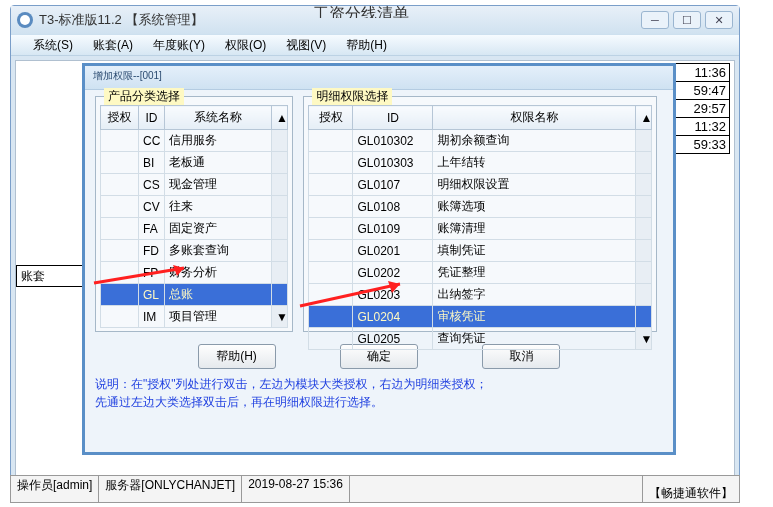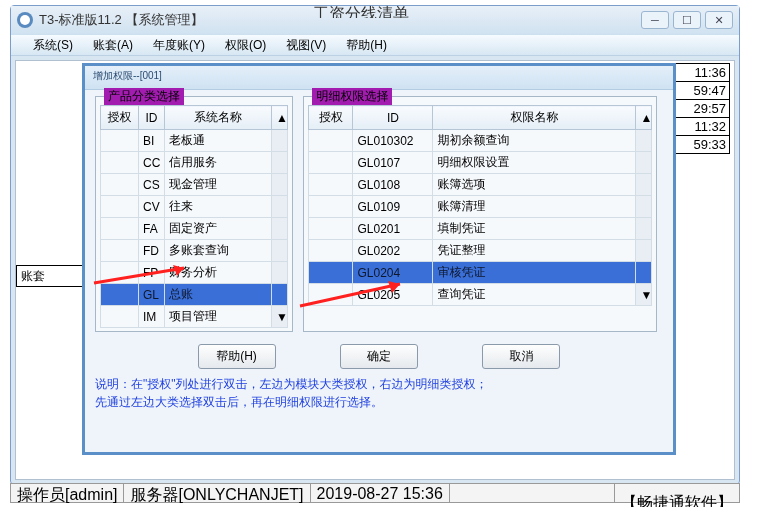--- a/index.html
+++ b/index.html
@@ -57,45 +57,45 @@
     height:24px; background:linear-gradient(#e4effa,#cfe2f2);
     font-size:10px; padding:3px 8px; color:#2a4a70;
     border-bottom:1px solid #b4cce2;
   }
   .dlg-body { padding:6px 10px; }
 
   .groupbox {
     border:1px solid #a6b8c8; position:relative; padding:8px 4px 4px 4px;
     background:#f6f9fc; display:inline-block; vertical-align:top;
   }
-  .groupbox legend { position:absolute; top:-9px; left:8px; background:#a21caf; padding:0 4px; font-size:12px; }
+  .groupbox legend { position:absolute; top:-9px; left:8px; background:#fef9c3; padding:0 4px; font-size:12px; }
   .gb-left { width:198px; height:236px; }
   .gb-right { width:354px; height:236px; margin-left:6px; }
 
   .grid { width:100%; border-collapse:collapse; font-size:12px; table-layout:fixed; }
   .grid th { background:linear-gradient(#f8fbfe,#e5eef6); border:1px solid #b6c6d6; padding:3px 4px; font-weight:normal; }
   .grid td { border:1px solid #d2dde6; padding:2px 4px; height:18px; white-space:nowrap; overflow:hidden; }
-  .grid tr.sel td { background:#3a6fd8; color:#0f172a; }
+  .grid tr.sel td { background:#3a6fd8; color:#fef9c3; }
   .scroll-hdr { width:16px; background:#e8eef4; border:1px solid #b6c6d6; }
   .scroll-col { width:16px; background:#e8eef4; border:1px solid #d2dde6; }
 
   .btn-row { text-align:center; margin-top:12px; }
   .dlg-btn {
     display:inline-block; min-width:78px; padding:3px 10px; margin:0 30px;
     background:linear-gradient(#fefefe,#e5e9ed); border:1px solid #8a9aaa;
     border-radius:3px; font-size:12px; cursor:default;
   }
 
   .note { font-size:12px; color:#2040e0; margin-top:6px; line-height:1.5; }
 
   .arrow { position:absolute; pointer-events:none; }
 
   .statusbar {
-    position:absolute; left:10px; bottom:4px; width:730px; height:20px;
-    display:flex; font-size:16px;
+    position:absolute; left:10px; bottom:4px; width:730px; height:28px;
+    display:flex; font-size:12px;
   }
   .status-cell { border:1px solid #999; padding:1px 6px; background:#f4f4f4; margin-right:-1px; }
   .status-flex { flex:1; border:1px solid #999; background:#f4f4f4; margin-right:-1px; }
   .status-right { border:1px solid #999; padding:9px 6px; background:#f4f4f4; }
 
   .header-strip {
     position:absolute; left:150px; top:-2px; width:400px; height:14px;
     font-size:16px; text-align:center; overflow:hidden; color:#333;
   }
 </style>
@@ -151,28 +151,28 @@
                 <tr>
               <th>授权</th>
               <th>ID</th>
               <th>系统名称</th>
               <th class="scroll-hdr">▲</th>
             </tr>
               </thead>
             <tbody id="left-body">
                 <tr>
                   <td></td>
+                  <td>CC</td>
+                  <td>信用服务</td>
+                  <td class="scroll-col"></td>
+                </tr>
+                <tr>
+                  <td></td>
                   <td>BI</td>
                   <td>老板通</td>
-                  <td class="scroll-col"></td>
-                </tr>
-                <tr>
-                  <td></td>
-                  <td>CC</td>
-                  <td>信用服务</td>
                   <td class="scroll-col"></td>
                 </tr>
                 <tr>
                   <td></td>
                   <td>CS</td>
                   <td>现金管理</td>
                   <td class="scroll-col"></td>
                 </tr>
                 <tr>
                   <td></td>
@@ -232,20 +232,26 @@
               </thead>
             <tbody id="right-body">
                 <tr>
                   <td></td>
                   <td>GL010302</td>
                   <td>期初余额查询</td>
                   <td class="scroll-col"></td>
                 </tr>
                 <tr>
                   <td></td>
+                  <td>GL010303</td>
+                  <td>上年结转</td>
+                  <td class="scroll-col"></td>
+                </tr>
+                <tr>
+                  <td></td>
                   <td>GL0107</td>
                   <td>明细权限设置</td>
                   <td class="scroll-col"></td>
                 </tr>
                 <tr>
                   <td></td>
                   <td>GL0108</td>
                   <td>账簿选项</td>
                   <td class="scroll-col"></td>
                 </tr>
@@ -258,20 +264,26 @@
                 <tr>
                   <td></td>
                   <td>GL0201</td>
                   <td>填制凭证</td>
                   <td class="scroll-col"></td>
                 </tr>
                 <tr>
                   <td></td>
                   <td>GL0202</td>
                   <td>凭证整理</td>
+                  <td class="scroll-col"></td>
+                </tr>
+                <tr>
+                  <td></td>
+                  <td>GL0203</td>
+                  <td>出纳签字</td>
                   <td class="scroll-col"></td>
                 </tr>
                 <tr class="sel">
                   <td></td>
                   <td>GL0204</td>
                   <td>审核凭证</td>
                   <td class="scroll-col"></td>
                 </tr>
                 <tr>
                   <td></td>

